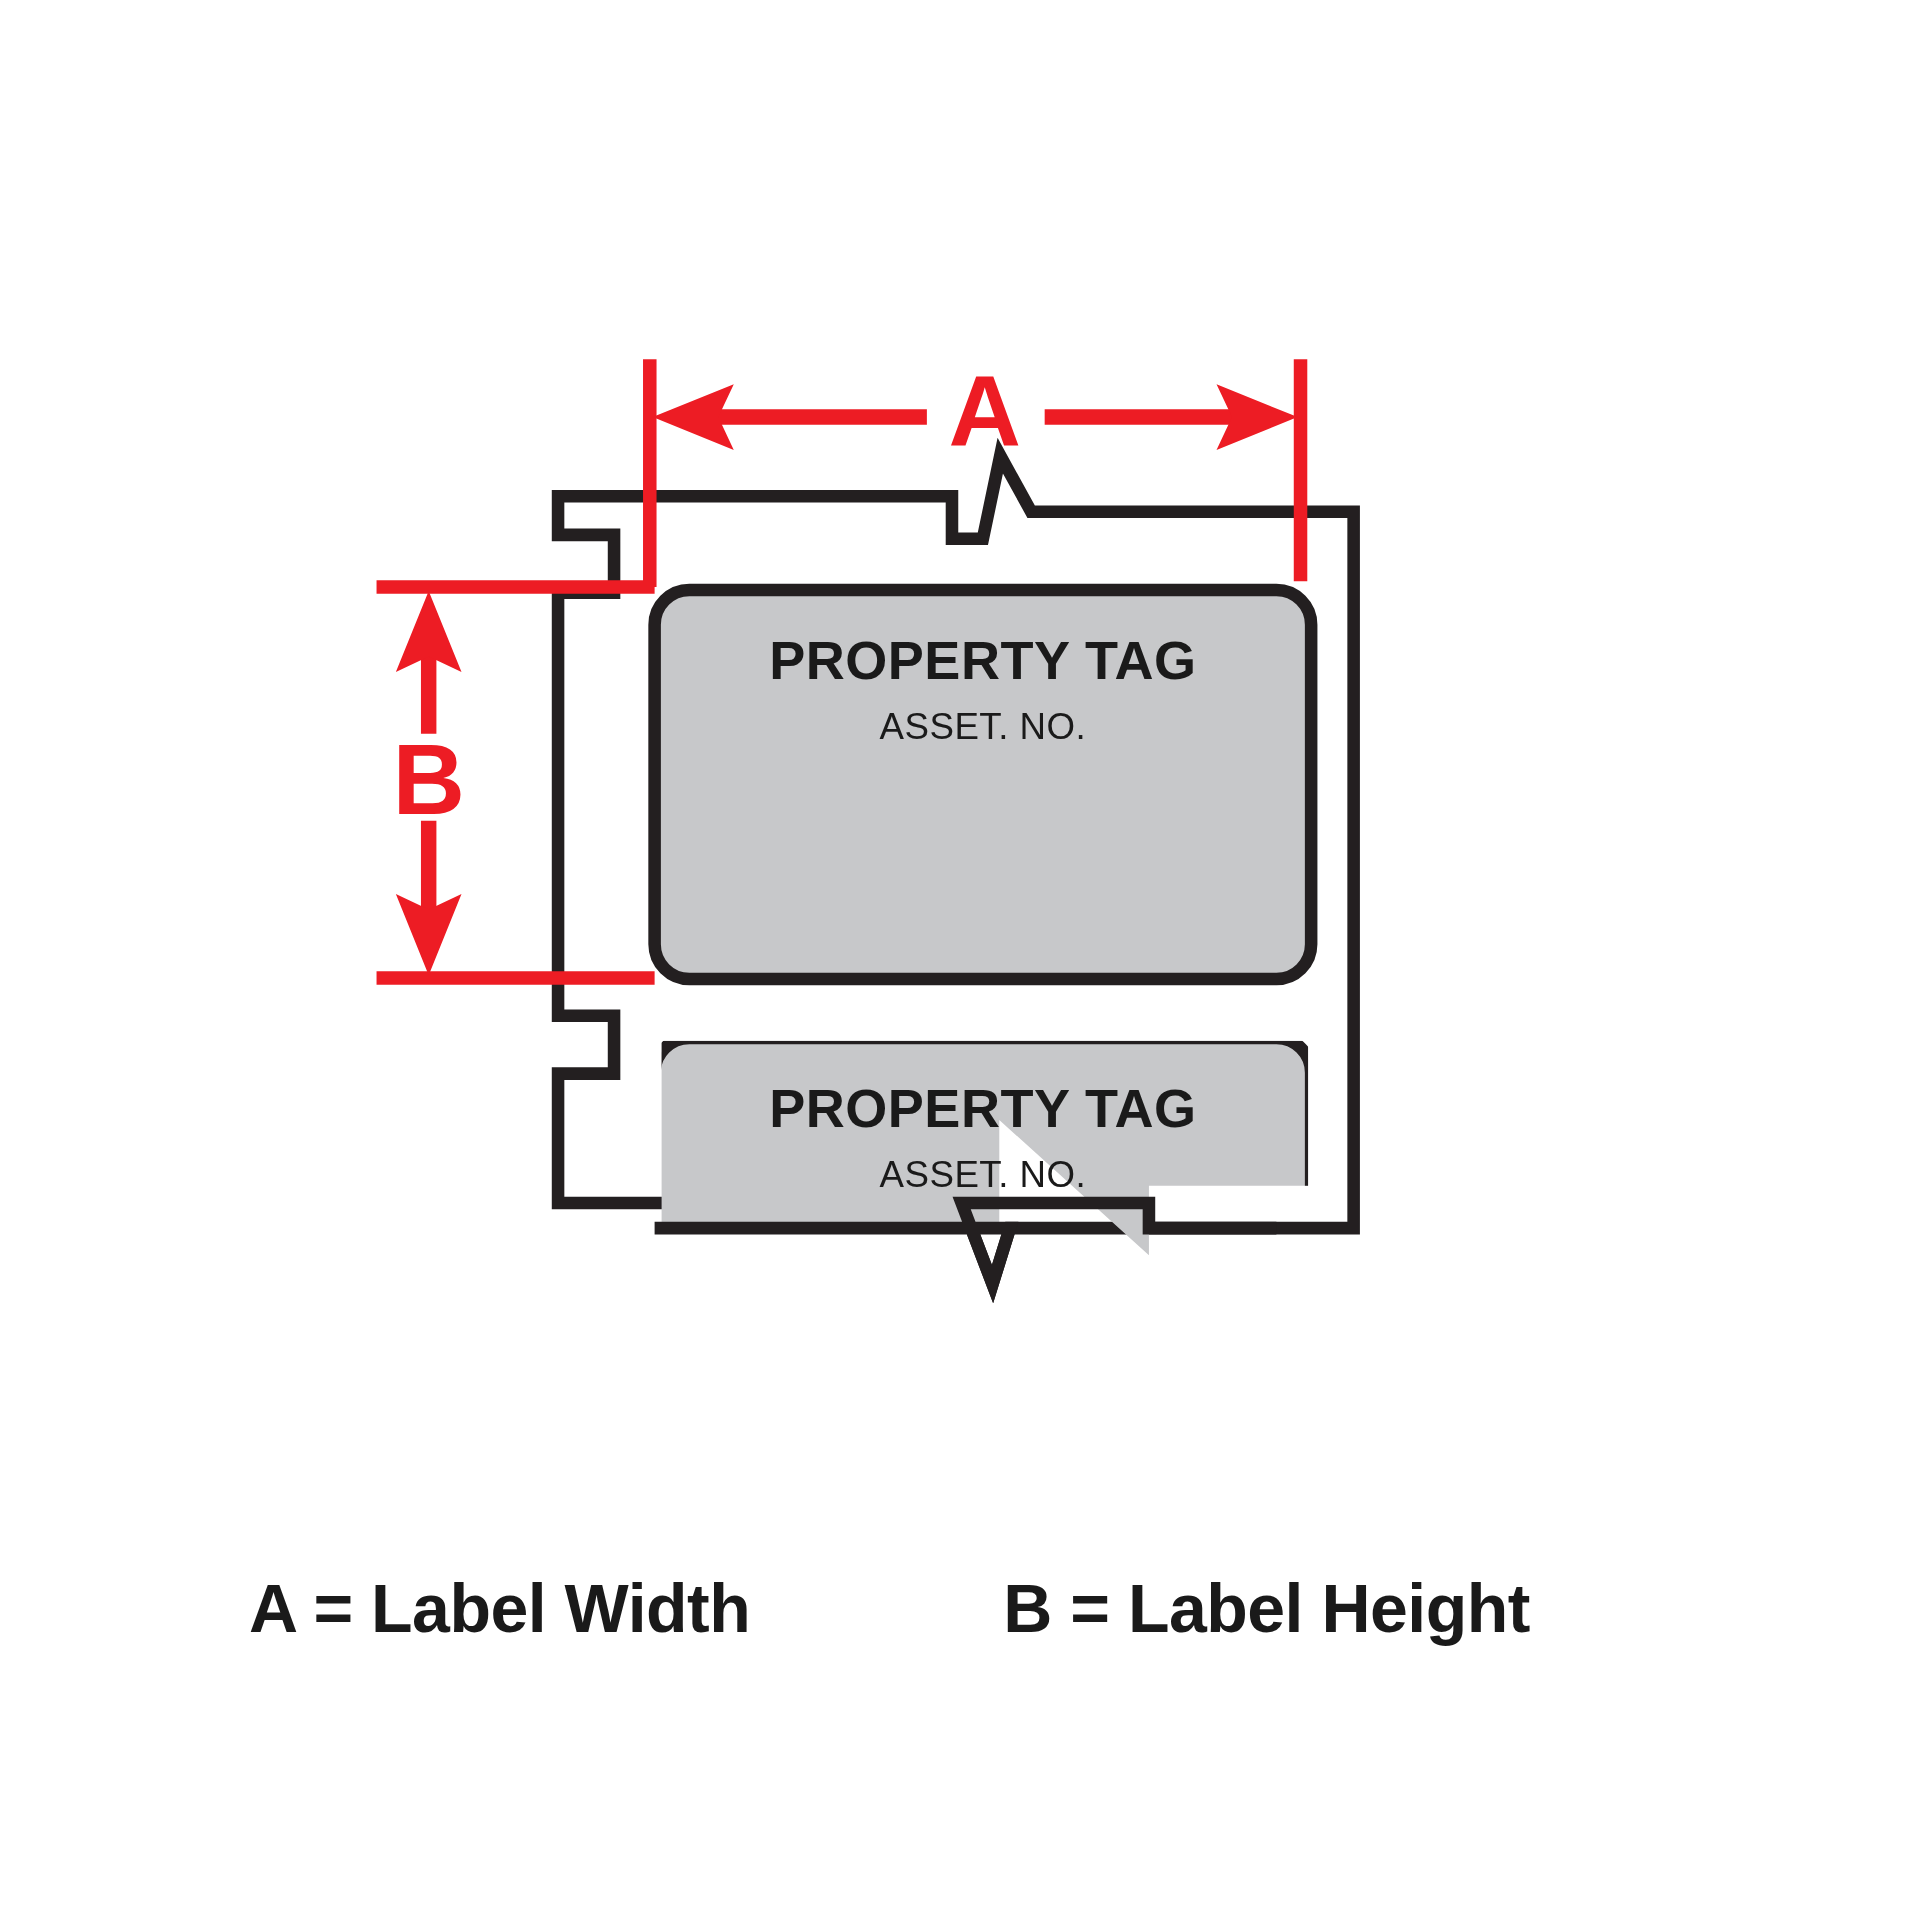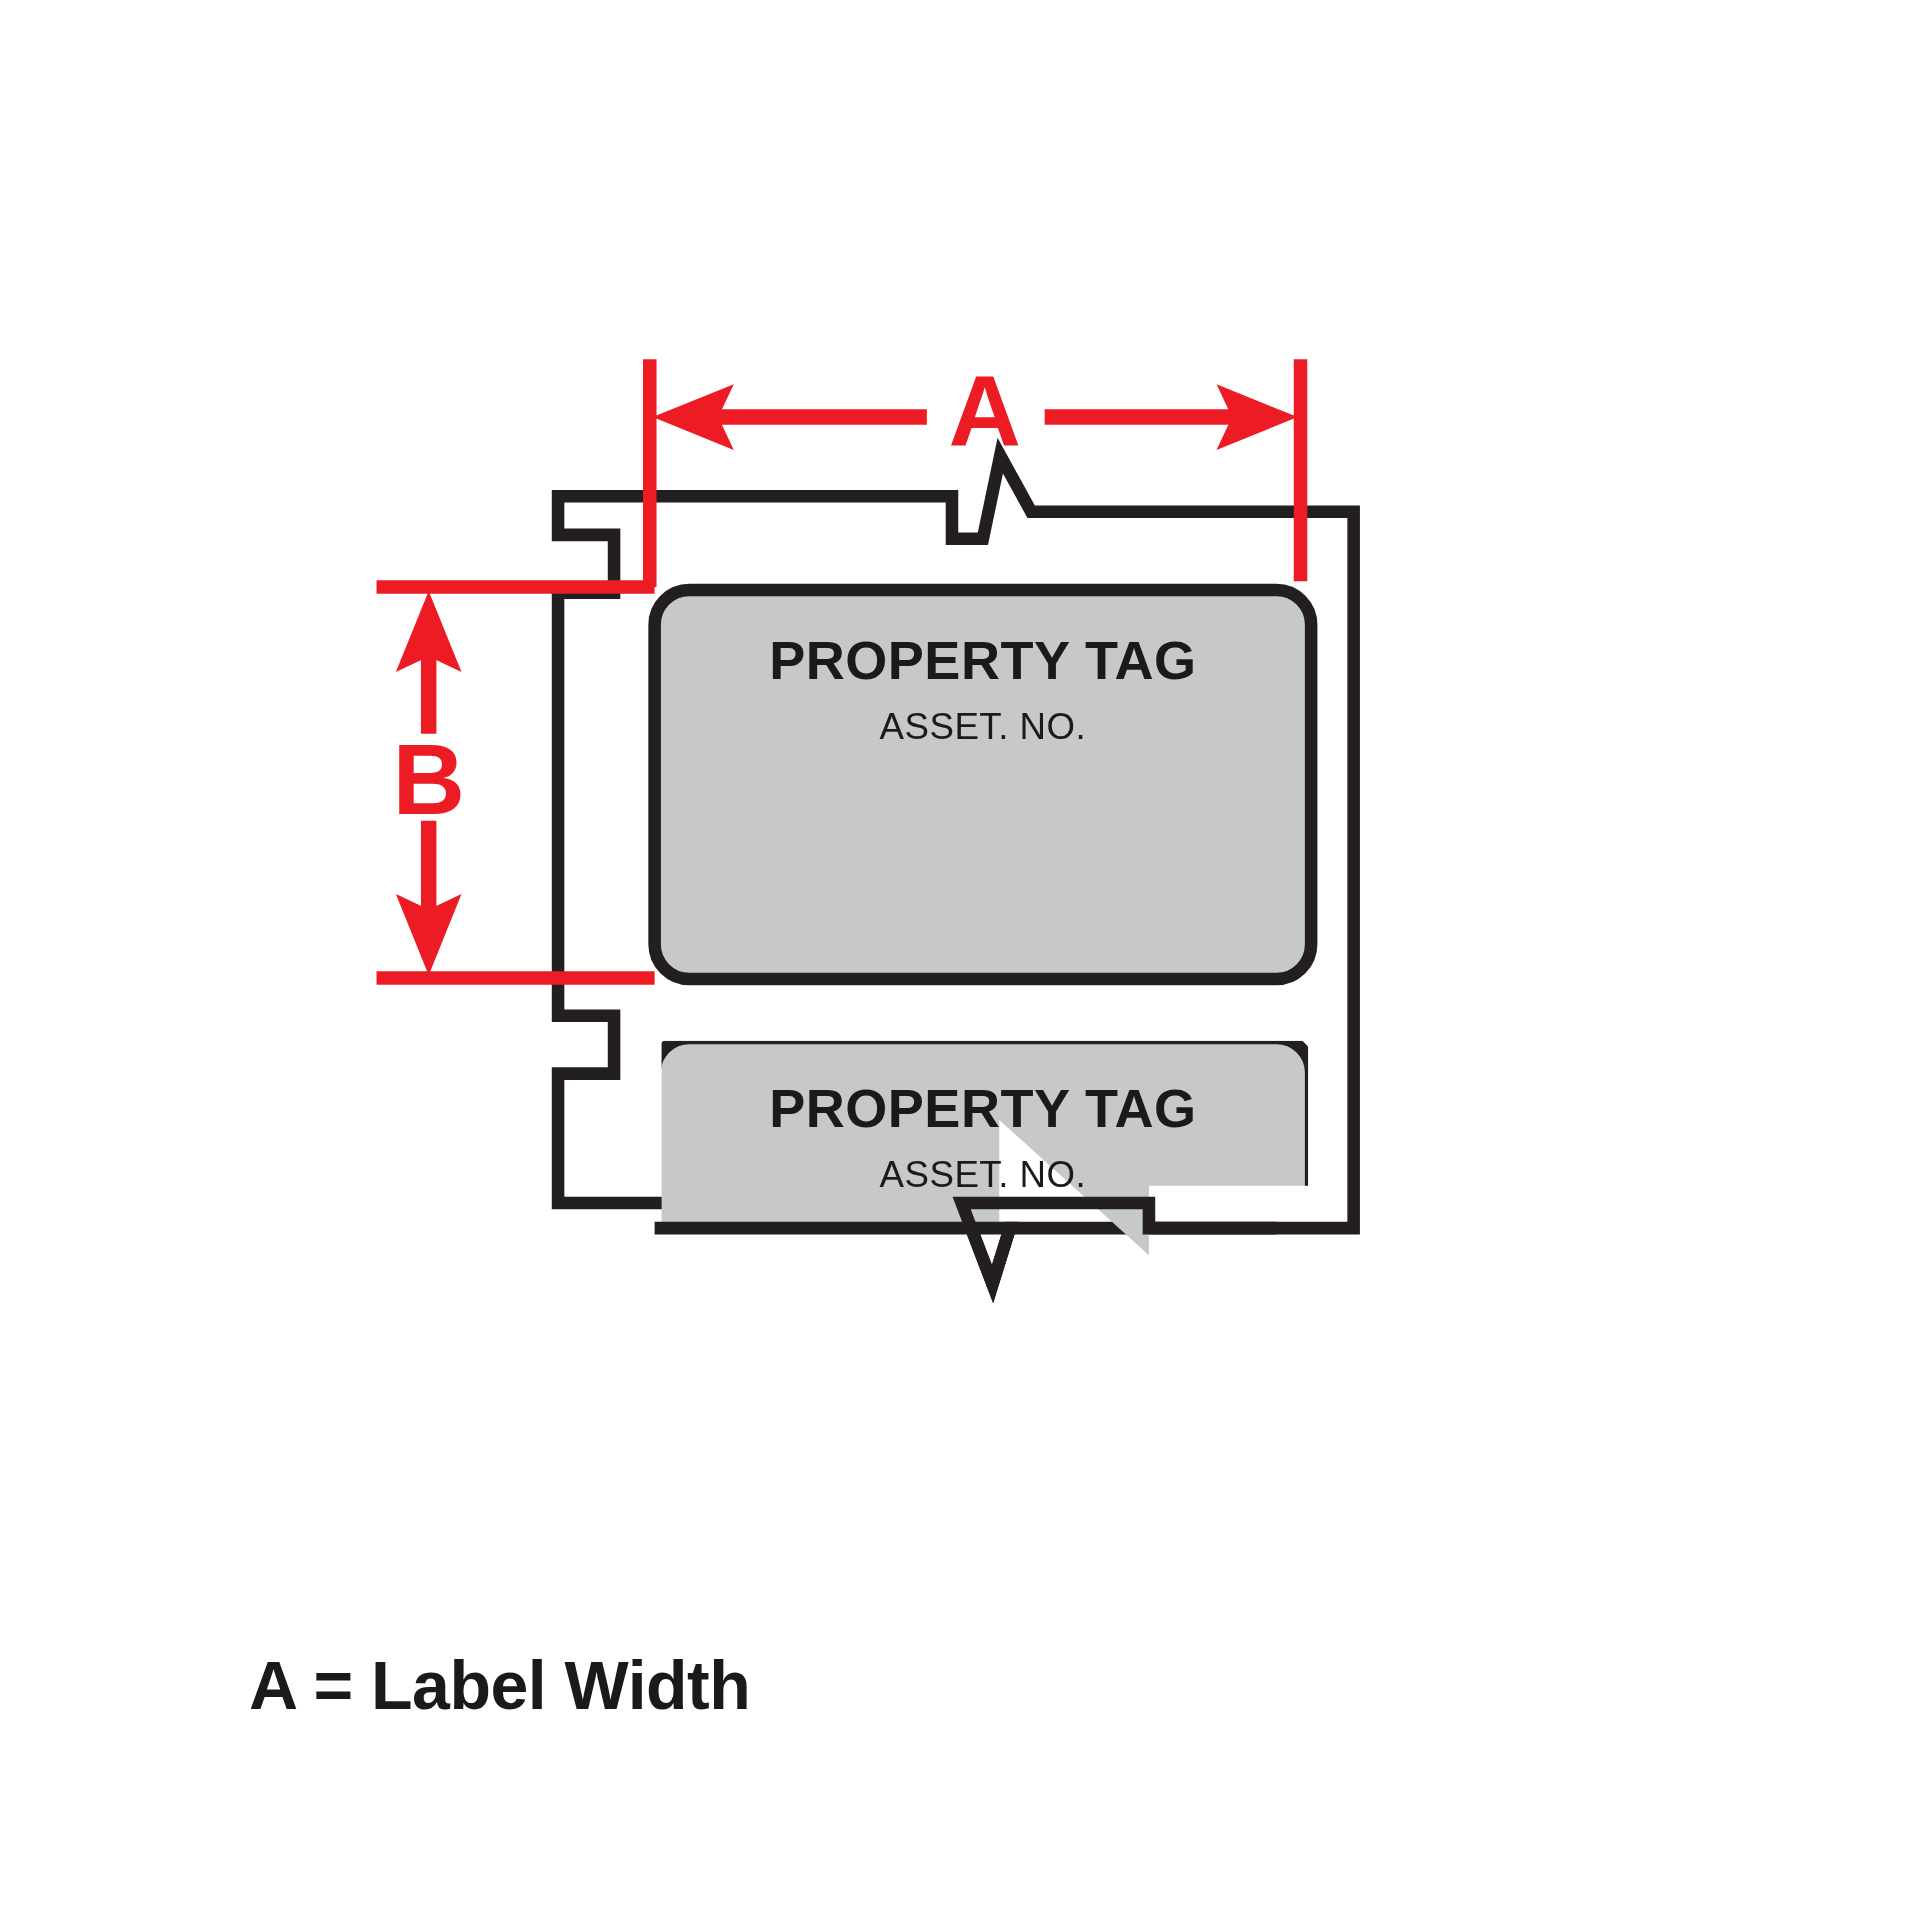--- a/index.html
+++ b/index.html
@@ -26,21 +26,21 @@
     position: absolute;
     left: 0;
     top: 0;
     width: 1931px;
     height: 1931px;
     display: block;
   }
   .caption-row {
     position: absolute;
     left: 0;
-    top: 1651px;
+    top: 1574px;
     width: 1576px;
     height: 126px;
     display: flex;
     flex-direction: row;
     align-items: flex-start;
     justify-content: flex-start;
     pointer-events: none;
   }
   .caption {
     font-family: "Liberation Sans", sans-serif;
@@ -139,16 +139,17 @@
       <line x1="444" y1="850" x2="444" y2="970" stroke="#ED1C24" stroke-width="16"></line>
       <path fill="#ED1C24" d="M 444 1010 L 410 926 L 444 942 L 478 926 Z"></path>
 
       <text x="444" y="843" text-anchor="middle" font-family="Liberation Sans, sans-serif" font-weight="bold" font-size="104" fill="#ED1C24">B</text>
     </g>
 
   </svg>
 
   <div class="caption-row">
     <div class="caption caption-a">A = Label Width</div>
+    <div class="caption caption-b">B = Label Height</div>
   </div>
 
 </div>
 
 
 </body></html>

